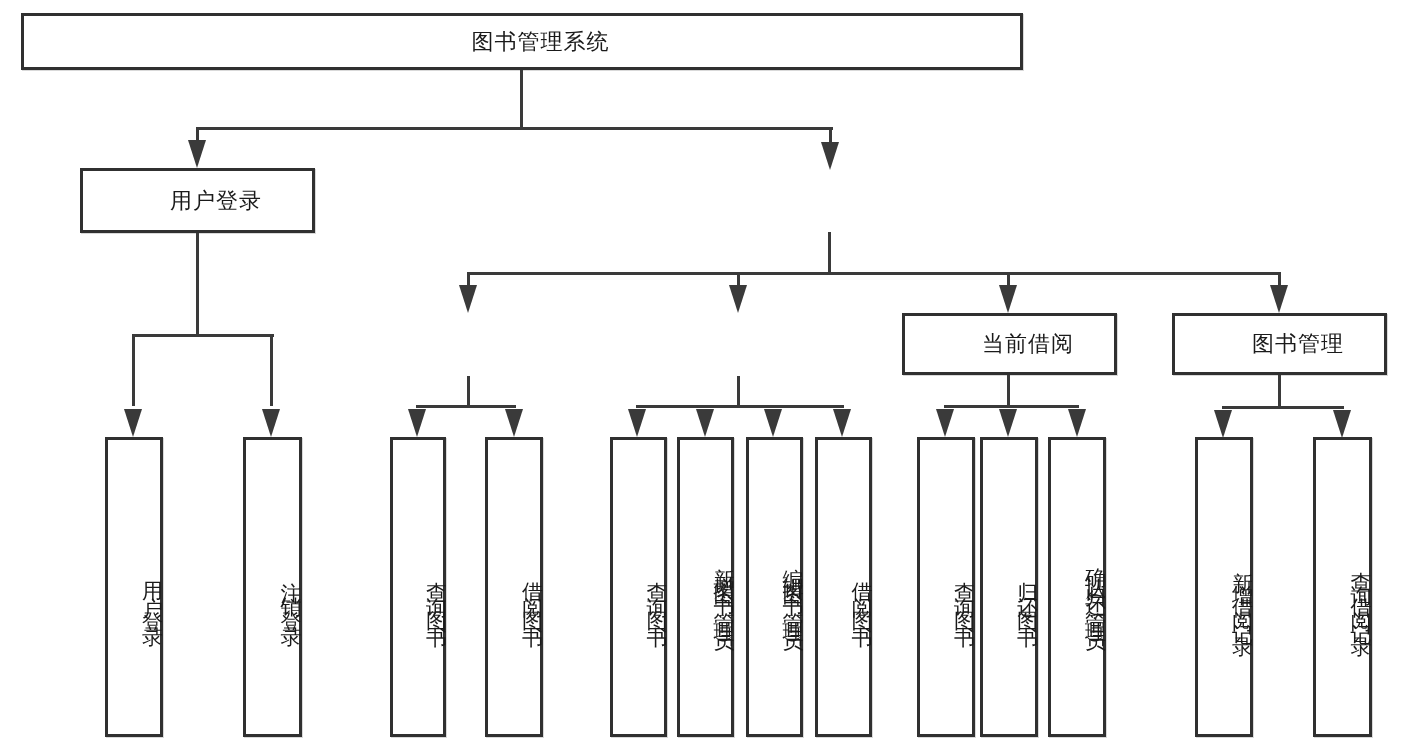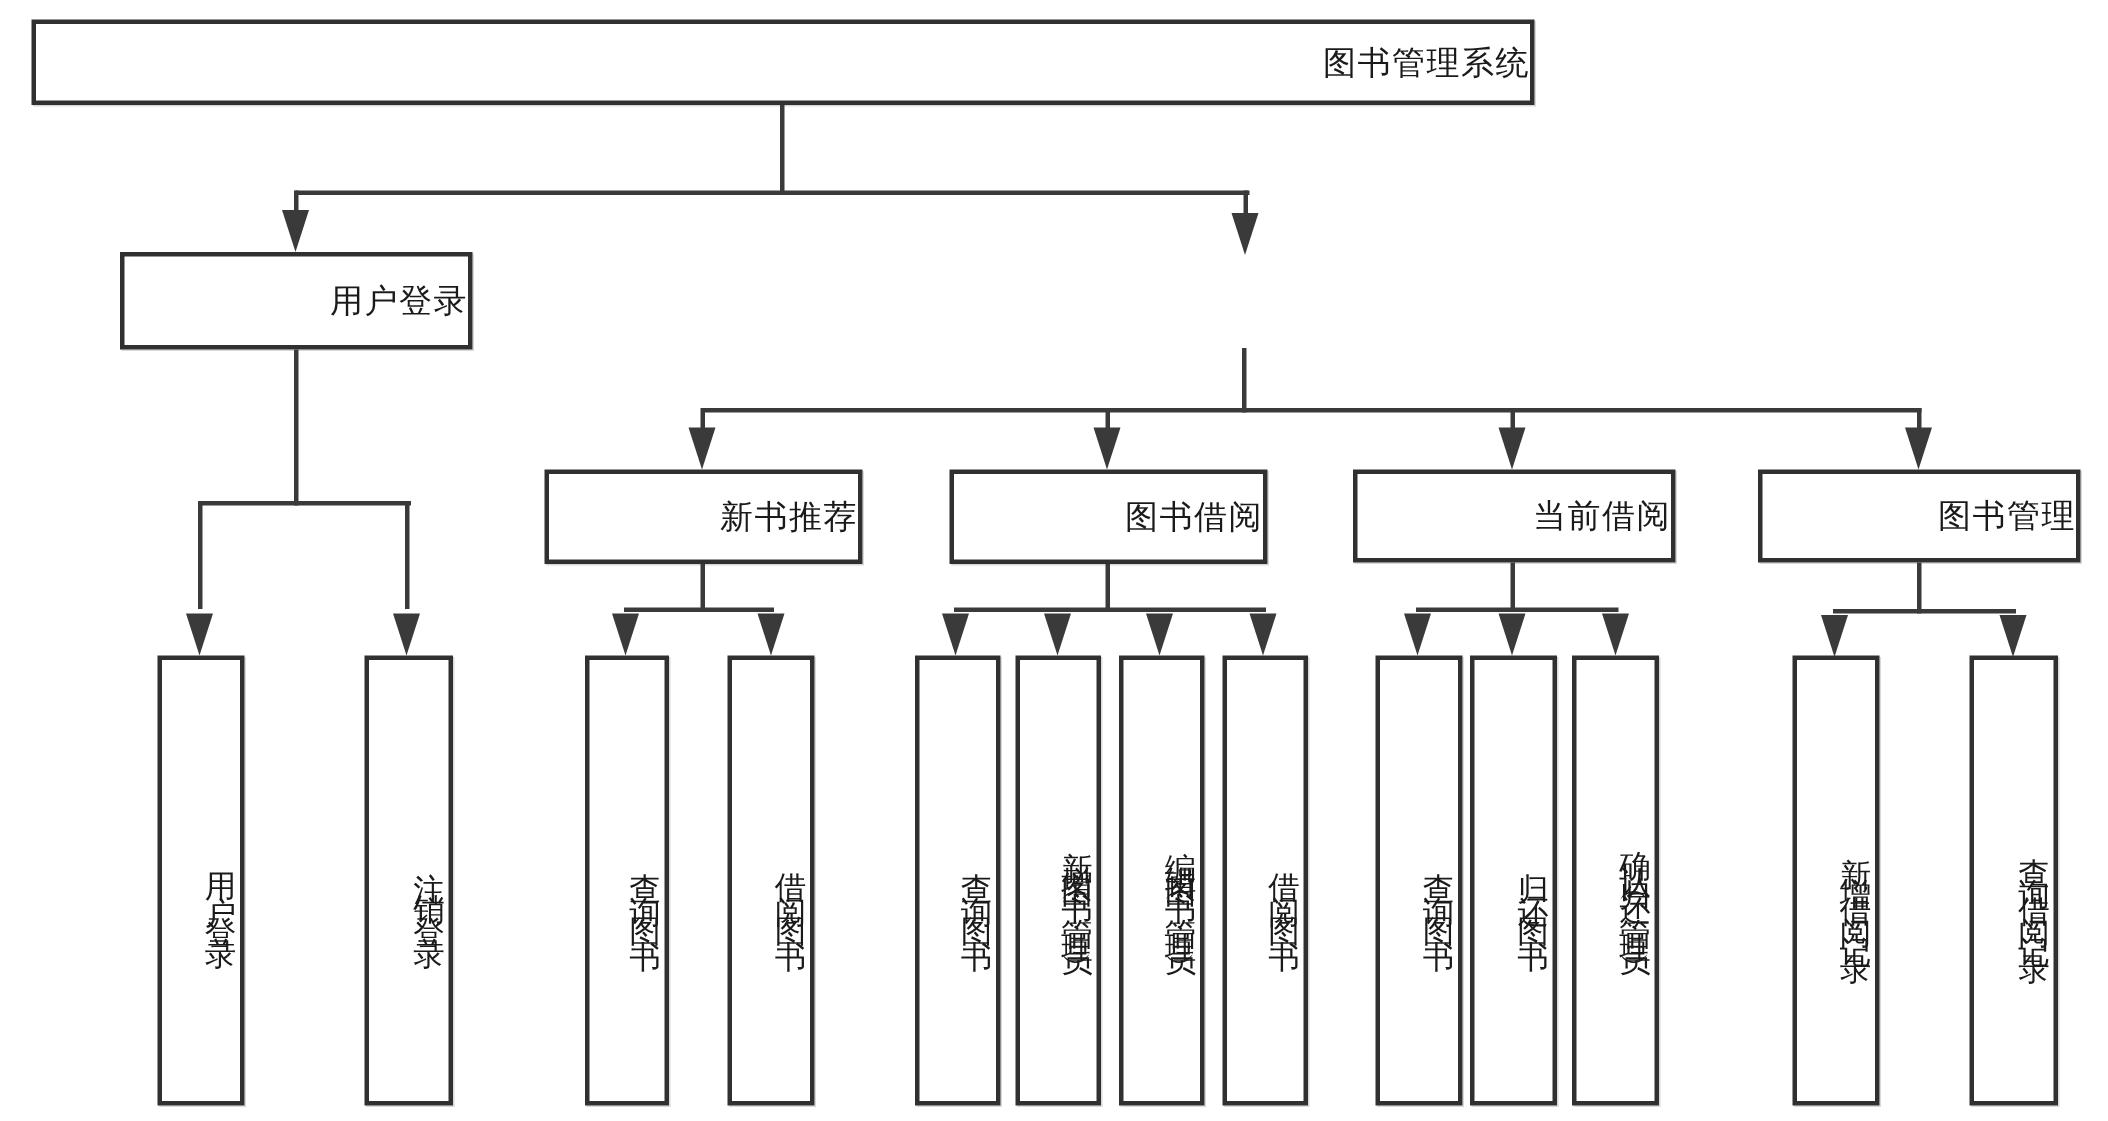--- a/index.html
+++ b/index.html
@@ -3,21 +3,21 @@
 <meta charset="utf-8">
 <style>
   html,body { margin:0; padding:0; background:#ffffff; }
   .canvas {
     position:relative; width:1405px; height:747px; background:#ffffff;
     font-family:"Liberation Sans","DejaVu Sans",sans-serif; overflow:hidden;
   }
   .box {
     position:absolute; box-sizing:border-box;
     border:3px solid #303030; background:#ffffff;
-    display:flex; align-items:center; justify-content:flex-end;
+    display:flex; align-items:center; justify-content:center;
     color:#1a1a1a; font-size:22px; letter-spacing:1px;
     box-shadow:1px 1px 0 rgba(0,0,0,0.15);
     padding-left:37px;
   }
   .leaf { font-size:21px; }
   .vtext {
     writing-mode:vertical-rl; text-orientation:mixed;
     color:#1a1a1a; white-space:nowrap;
   }
   .sp-l { letter-spacing:15px; margin-bottom:-15px; }
@@ -41,26 +41,20 @@
 <div class="canvas">
 
   <div class="box" style="left:21px;  top:13px;  width:1002px; height:57px;">
     <span>图书管理系统</span>
   </div>
 
   <div class="box" style="left:80px;  top:168px; width:235px; height:65px;">
     <span>用户登录</span>
   </div>
 
-  <div class="box" style="left:363px;  top:313px; width:212px; height:63px;">
-    <span>新书推荐</span>
-  </div>
-  <div class="box" style="left:633px;  top:313px; width:212px; height:63px;">
-    <span>图书借阅</span>
-  </div>
   <div class="box" style="left:902px;  top:313px; width:215px; height:62px;">
     <span>当前借阅</span>
   </div>
   <div class="box" style="left:1172px; top:313px; width:215px; height:62px;">
     <span>图书管理</span>
   </div>
 
   <div class="box leaf" style="left:105px;  top:437px; width:58px; height:300px;">
     <span class="vtext sp-l">用户登录</span>
   </div>

